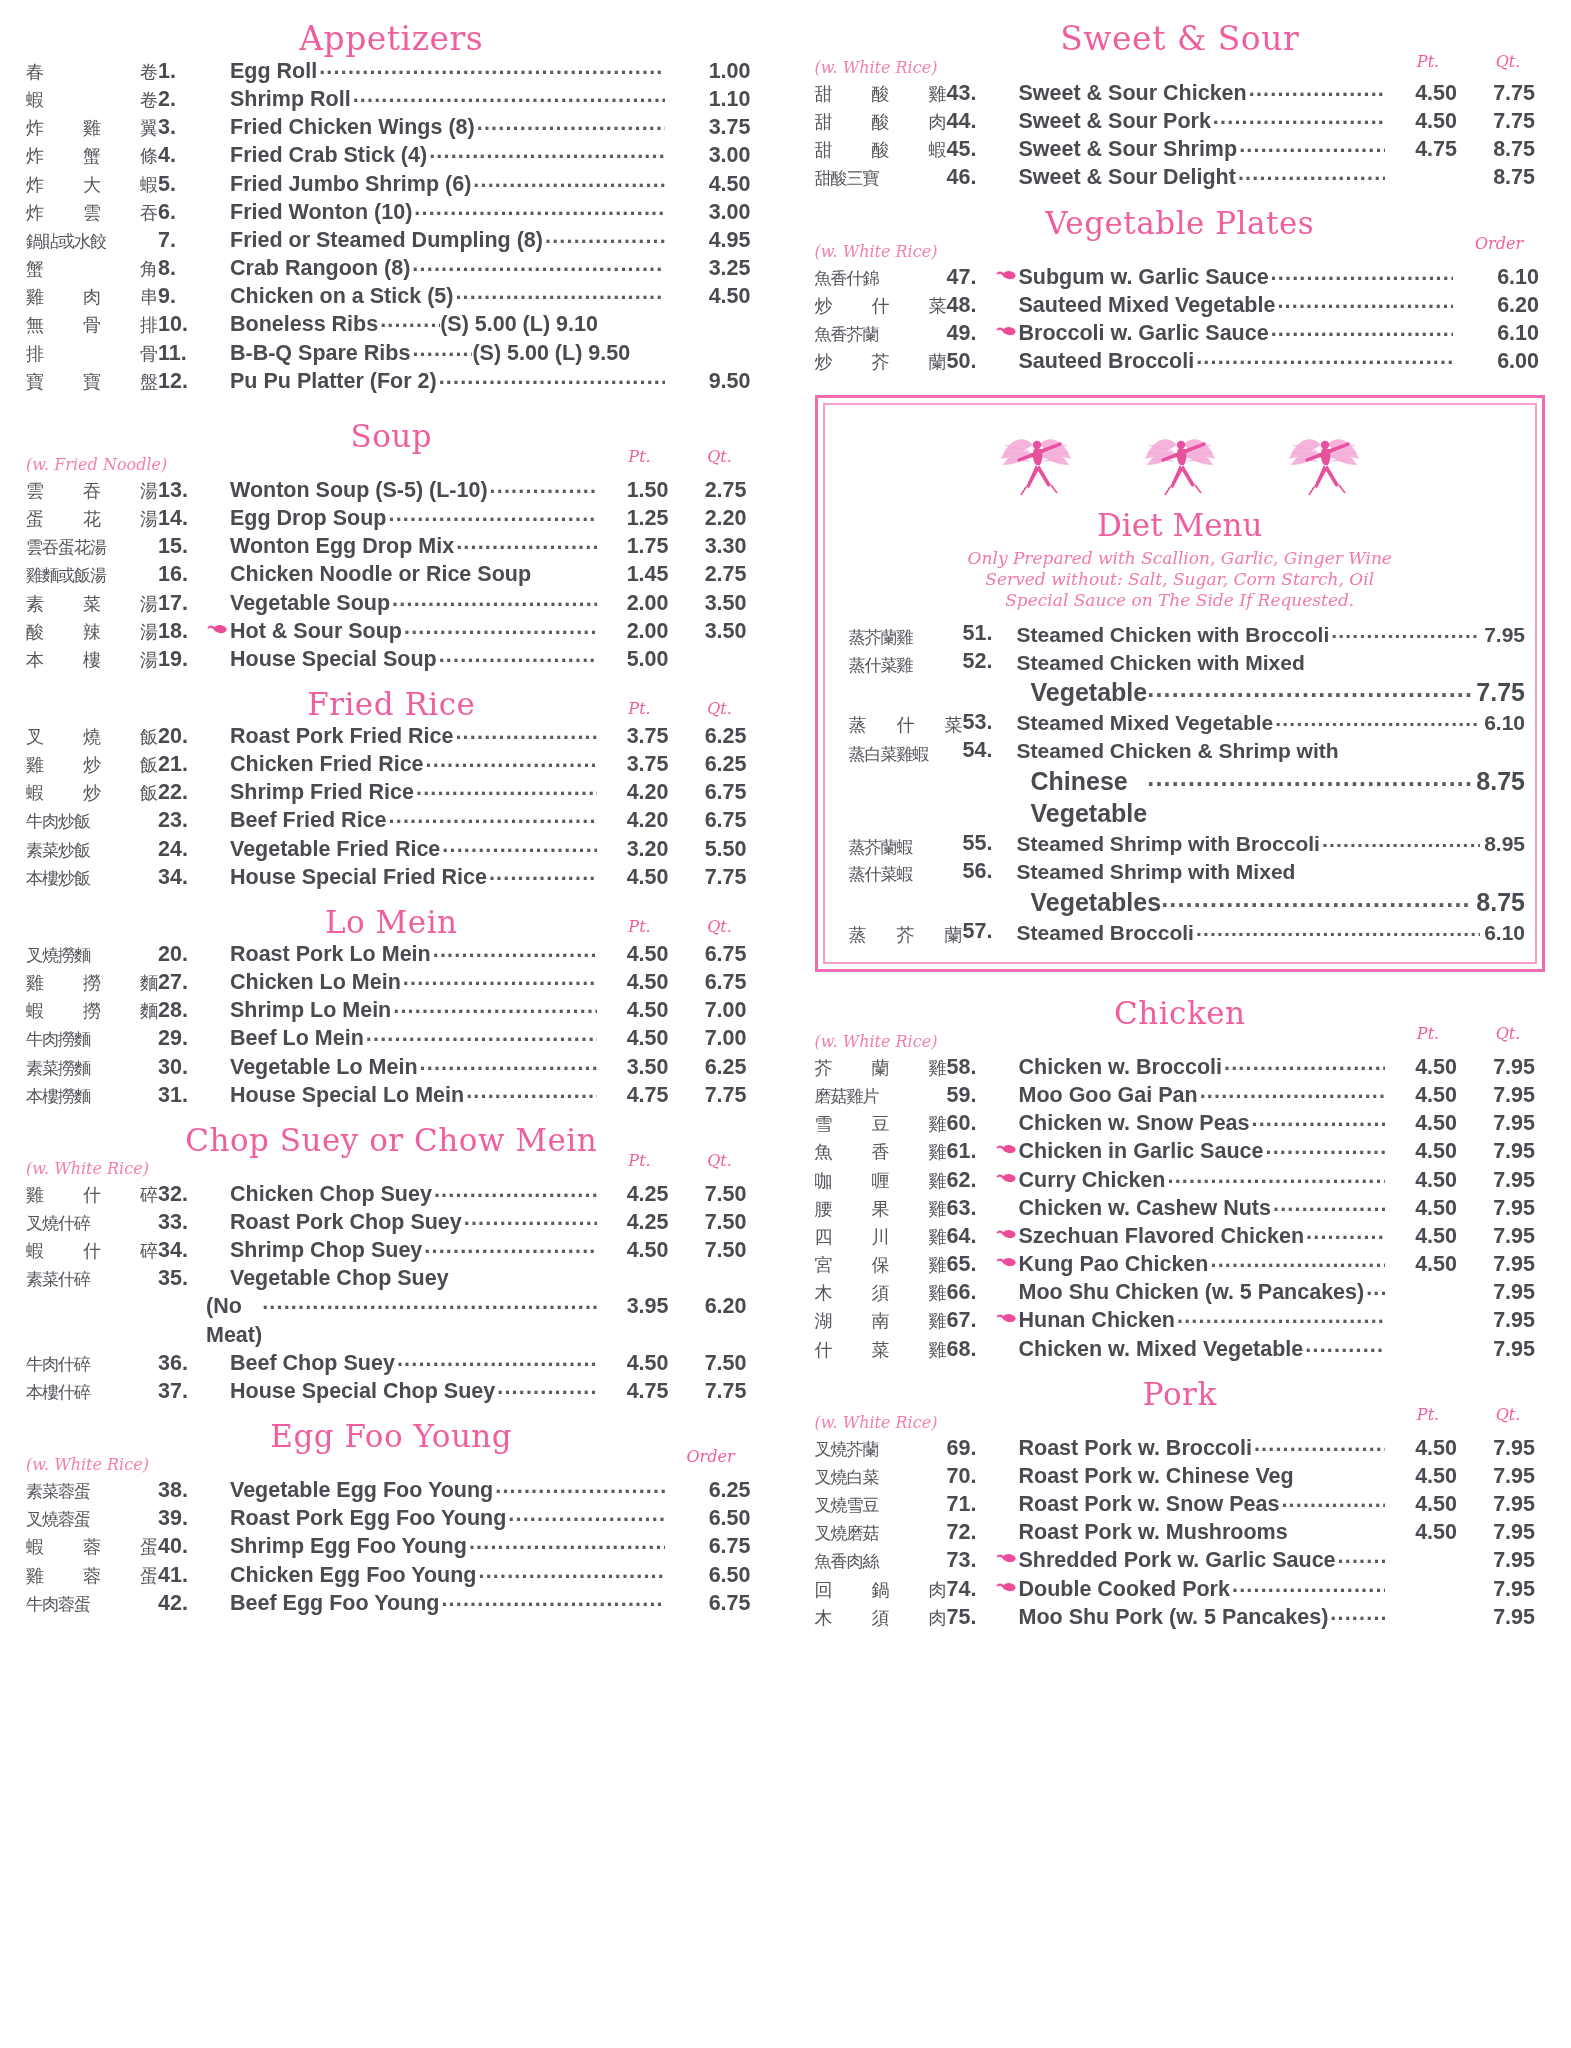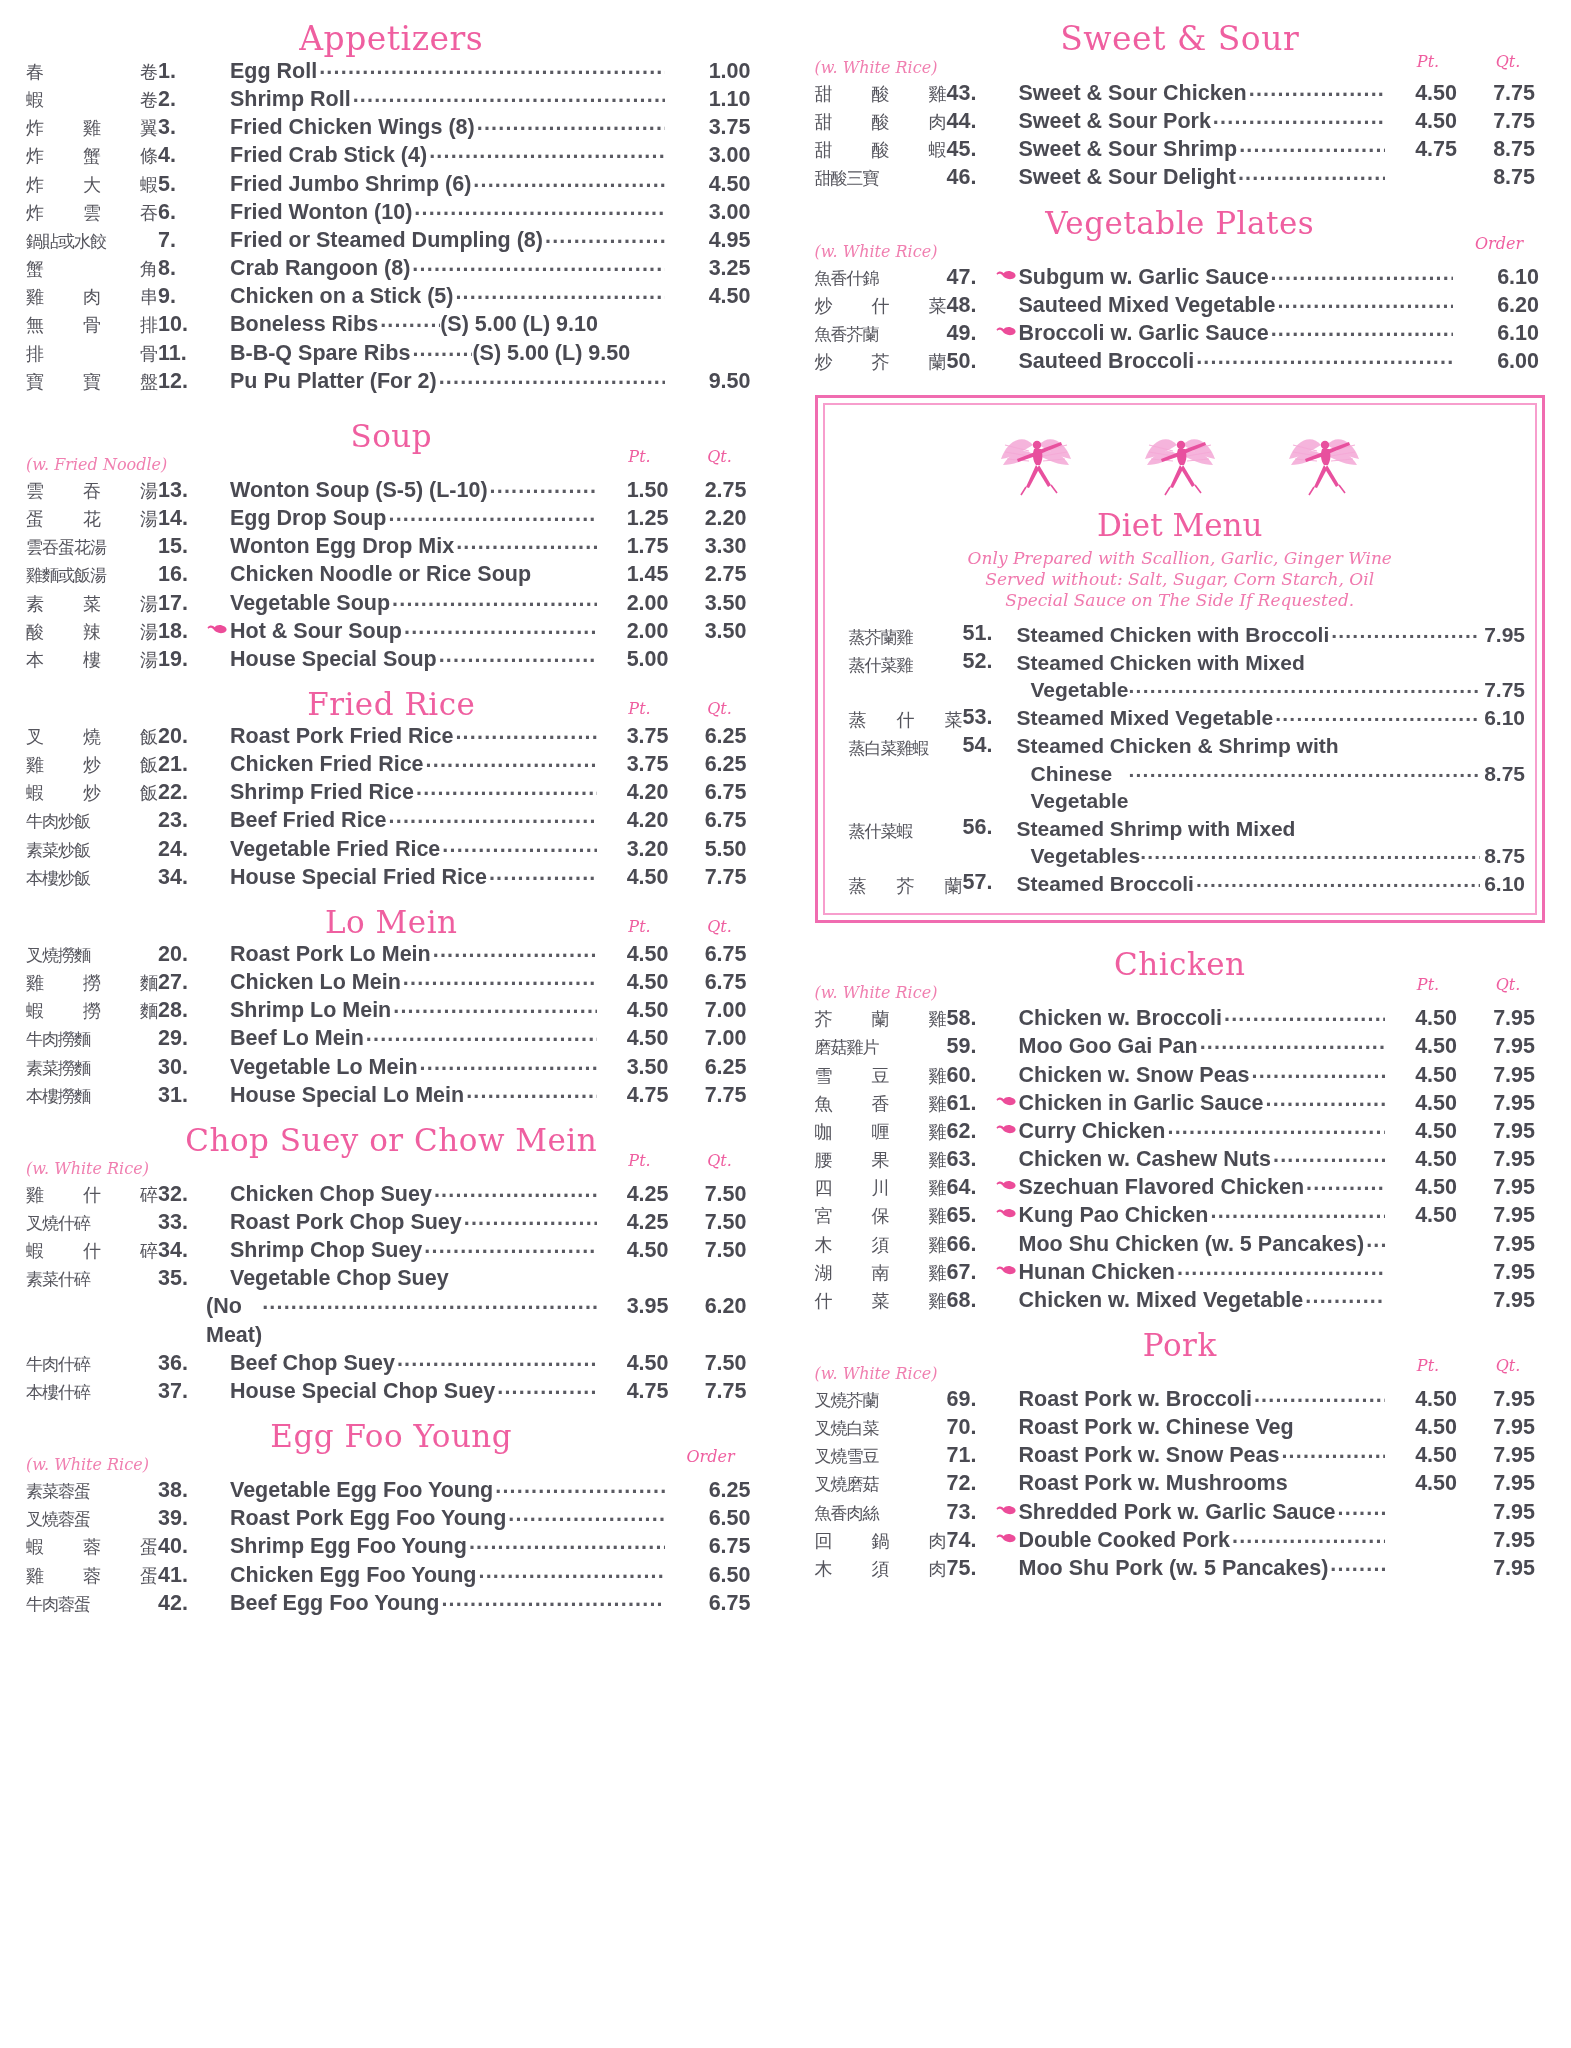--- a/index.html
+++ b/index.html
@@ -178,21 +178,21 @@
     display: flex;
     align-items: flex-end;
     font-size: 21px;
     line-height: 1.3;
   }
   .diet-row .cn { width: 128px; flex: 0 0 128px; padding-left: 14px;}
   .diet-row .num { flex: 0 0 54px; width: 54px; }
   .diet-row .name { white-space: nowrap; }
   .diet-row2 {
     display: flex;
-    font-size: 21px;
+    font-size: 25px;
     line-height: 1.3;
     font-weight: 700;
   }
   .diet-row2 .pad { flex: 0 0 196px; }
 </style>
 </head>
 <body>
 
 <div class="page">
 
@@ -1216,20 +1216,29 @@
               <div style="flex: 1 1 auto;"></div>
             </div>
             <div class="diet-row2">
               <div class="pad"></div>
               <div>Chinese Vegetable</div>
               <div class="dots"></div>
               <div class="price" style="padding-left: 4px;">8.75</div>
             </div>
             <div class="diet-row">
               <div class="cn tight">
+                <span>蒸芥蘭蝦</span>
+              </div>
+              <div class="num">55.</div>
+              <div class="name">Steamed Shrimp with Broccoli</div>
+              <div class="dots"></div>
+              <div class="price" style="padding-left: 4px;">8.95</div>
+            </div>
+            <div class="diet-row">
+              <div class="cn tight">
                 <span>蒸什菜蝦</span>
               </div>
               <div class="num">56.</div>
               <div class="name">Steamed Shrimp with Mixed</div>
               <div style="flex: 1 1 auto;"></div>
             </div>
             <div class="diet-row2">
               <div class="pad"></div>
               <div>Vegetables</div>
               <div class="dots"></div>

